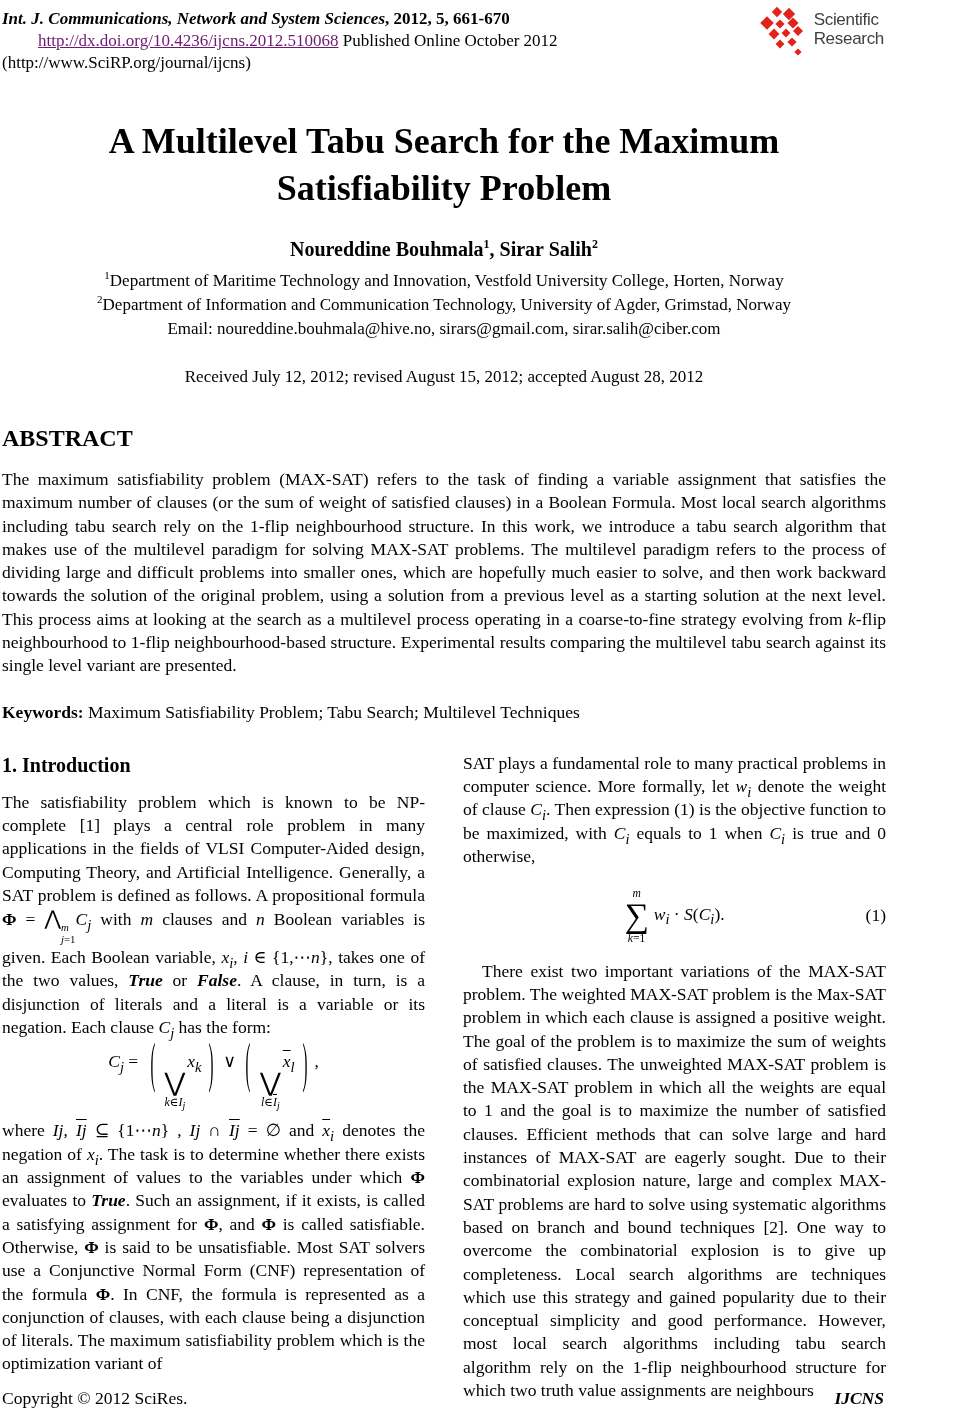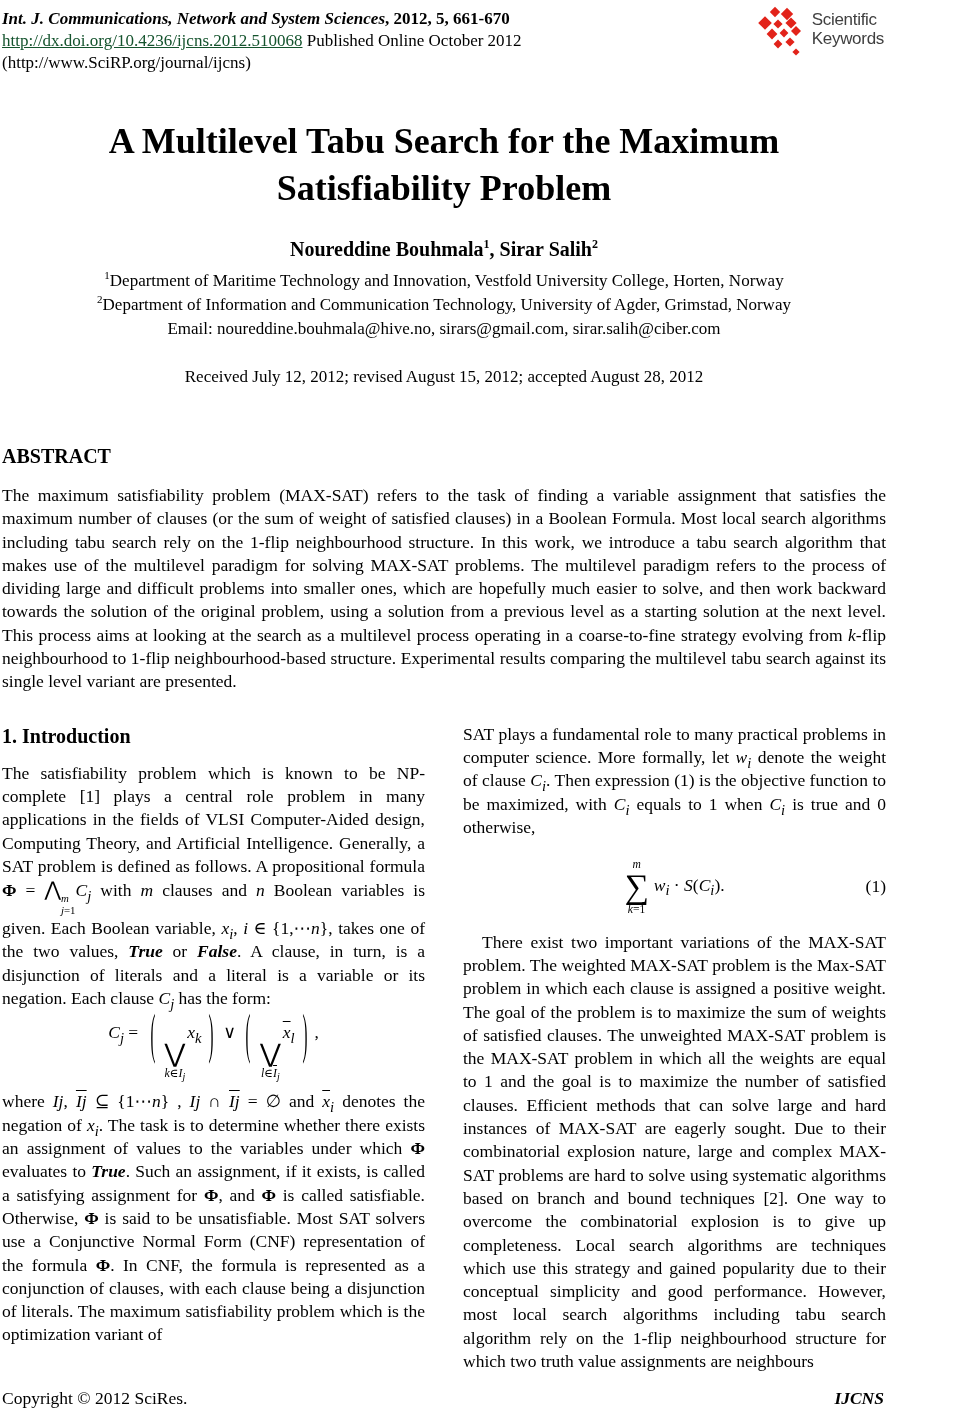--- a/index.html
+++ b/index.html
@@ -6,34 +6,34 @@
   .page{
     width:888px;height:1417px;position:relative;box-sizing:border-box;
     padding:6px 2px 0 2px;background:#ffffff;color:#000;
     font-family:"Liberation Serif", "DejaVu Serif", serif;overflow:hidden;
   }
   
   .header{display:flex;justify-content:space-between;align-items:flex-start;}
   .header-left{font-size:17px;line-height:22px;padding-top:2px;}
   .jr-italic{font-weight:bold;font-style:italic;}
   .jr-rest{font-weight:bold;}
-  .doi-link{color:#14532d;text-decoration:underline;cursor:pointer;}
+  .doi-link{color:#701a75;text-decoration:underline;cursor:pointer;margin-left:36px;}
   .logo{display:flex;align-items:flex-start;margin-right:2px;}
   .logo svg{width:52px;height:52px;display:block;}
   .logo-text{font-family:"Liberation Sans","DejaVu Sans",sans-serif;font-size:17px;
              line-height:19px;color:#404040;margin:4px 0 0 4px;letter-spacing:-0.3px;}
   
   .title{max-width:780px;margin:44px auto 4px;text-align:center;font-weight:bold;
          font-size:36px;line-height:47px;}
   .authors{margin-top:26px;text-align:center;font-weight:bold;font-size:20px;}
   .authors sup{font-size:12px;}
   .affils{margin-top:8px;text-align:center;font-size:17px;line-height:24px;}
   .affils sup{font-size:11px;}
   .received{margin-top:26px;text-align:center;font-size:17px;}
-  .abs-head{margin-top:58px;font-size:20px;font-weight:bold;}
+  .abs-head{margin-top:38px;font-size:24px;font-weight:bold;}
   .abs-body{margin-top:16px;font-size:17.5px;line-height:23.3px;text-align:justify;}
   .keywords{margin-top:24px;font-size:17.5px;}
   .kw-label{font-weight:bold;}
   
   .columns{display:flex;gap:38px;margin-top:29px;}
   .col{width:464px;font-size:17.5px;line-height:23.3px;text-align:justify;}
   .col h3{font-size:20px;line-height:26px;margin:0 0 13px 0;}
   .col p{margin:0;}
   .indent{text-indent:19px;}
   i{font-style:italic;}
@@ -86,36 +86,37 @@
           <path d="M15 22.6 L20.4 28 L15 33.4 L9.6 28 Z"></path>
           <path d="M27 22.6 L31.4 27 L27 31.4 L22.6 27 Z"></path>
           <path d="M39 20 L44 25 L39 30 L34 25 Z"></path>
           <path d="M21 33.6 L25.4 38 L21 42.4 L16.6 38 Z"></path>
           <path d="M33 31.4 L37.6 36 L33 40.6 L28.4 36 Z"></path>
           <path d="M39 42.4 L42.6 46 L39 49.6 L35.4 46 Z"></path>
         </g>
       </svg>
       <div class="logo-text">
         <div>Scientific</div>
-        <div>Keywords</div>
+        <div>Research</div>
       </div>
     </div>
   </div>
 
   <div class="title">A Multilevel Tabu Search for the Maximum Satisfiability Problem</div>
   <div class="authors">Noureddine Bouhmala<sup>1</sup>, Sirar Salih<sup>2</sup></div>
   <div class="affils">
     <div><sup>1</sup>Department of Maritime Technology and Innovation, Vestfold University College, Horten, Norway</div>
     <div><sup>2</sup>Department of Information and Communication Technology, University of Agder, Grimstad, Norway</div>
     <div>Email: noureddine.bouhmala@hive.no, sirars@gmail.com, sirar.salih@ciber.com</div>
   </div>
   <div class="received">Received July 12, 2012; revised August 15, 2012; accepted August 28, 2012</div>
 
   <div class="abs-head">ABSTRACT</div>
   <div class="abs-body">The maximum satisfiability problem (MAX-SAT) refers to the task of finding a variable assignment that satisfies the maximum number of clauses (or the sum of weight of satisfied clauses) in a Boolean Formula. Most local search algorithms including tabu search rely on the 1-flip neighbourhood structure. In this work, we introduce a tabu search algorithm that makes use of the multilevel paradigm for solving MAX-SAT problems. The multilevel paradigm refers to the process of dividing large and difficult problems into smaller ones, which are hopefully much easier to solve, and then work backward towards the solution of the original problem, using a solution from a previous level as a starting solution at the next level. This process aims at looking at the search as a multilevel process operating in a coarse-to-fine strategy evolving from <i>k</i>-flip neighbourhood to 1-flip neighbourhood-based structure. Experimental results comparing the multilevel tabu search against its single level variant are presented.</div>
+  <div class="keywords"><span class="kw-label">Keywords:</span><span> Maximum Satisfiability Problem; Tabu Search; Multilevel Techniques</span></div>
 
   <div class="columns">
     <div class="col">
       <h3>1. Introduction</h3>
       <p>The satisfiability problem which is known to be NP-complete [1] plays a central role problem in many applications in the fields of VLSI Computer-Aided design, Computing Theory, and Artificial Intelligence. Generally, a SAT problem is defined as follows. A propositional formula <b>Φ</b> = <span class="wedge">⋀</span><span class="ss">
             <span><i>m</i></span>
             <span><i>j</i>=1</span>
           </span><i>C</i><sub><i>j</i></sub> with <i>m</i> clauses and <i>n</i> Boolean variables is given. Each Boolean variable, <i>x</i><sub><i>i</i></sub>, <i>i</i> ∈ {1,⋯<i>n</i>}, takes one of the two values, <b><i>True</i></b> or <b><i>False</i></b>. A clause, in turn, is a disjunction of literals and a literal is a variable or its negation. Each clause <i>C</i><sub><i>j</i></sub> has the form:</p>
       <div class="display-eq"><i>C</i><sub><i>j</i></sub> = <span class="bigp">(</span><span class="vstack">
             <span class="vee">⋁</span>

